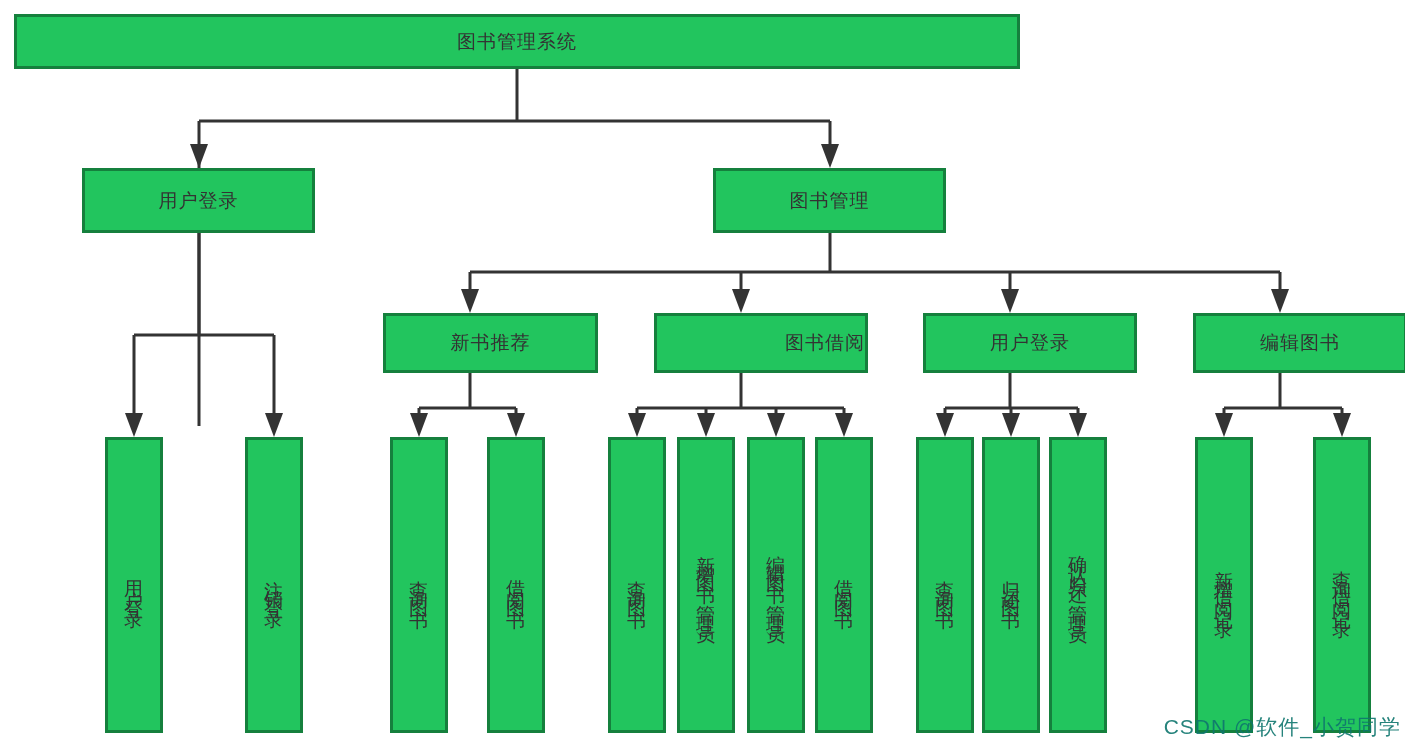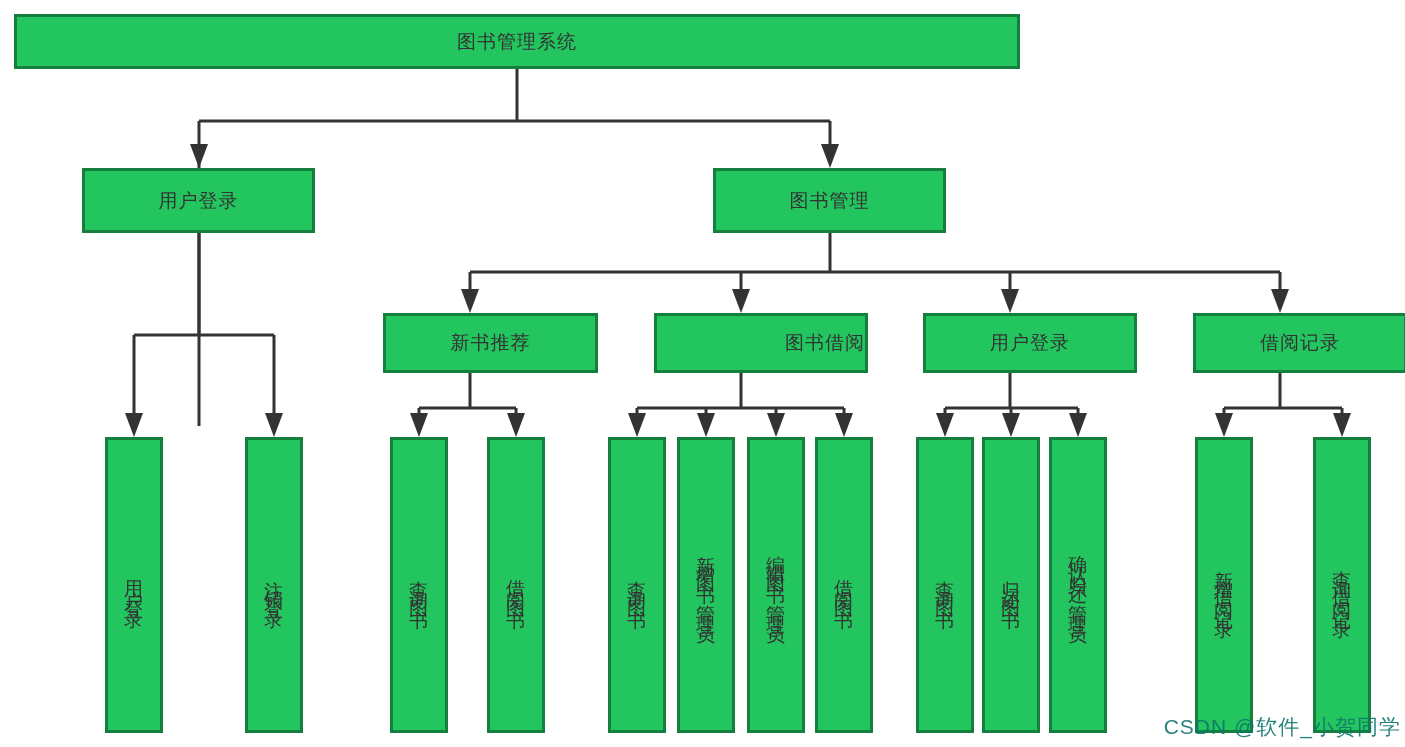--- a/index.html
+++ b/index.html
@@ -113,21 +113,21 @@
   <div class="box lvl3" style="left:363px; width:215px;">
     <span class="h-label">新书推荐</span>
   </div>
   <div class="box lvl3" style="left:634px; width:214px;justify-content:flex-end;">
     <span class="h-label">图书借阅</span>
   </div>
   <div class="box lvl3" style="left:903px; width:214px;">
     <span class="h-label">用户登录</span>
   </div>
   <div class="box lvl3" style="left:1173px; width:214px;">
-    <span class="h-label">借阅记录</span>
+    <span class="h-label">编辑图书</span>
   </div>
 
   <div class="box leaf" style="left:105px;">
     <span class="v-label">用户登录</span>
   </div>
   <div class="box leaf" style="left:245px;">
     <span class="v-label">注销登录</span>
   </div>
 
   <div class="box leaf" style="left:390px;">

